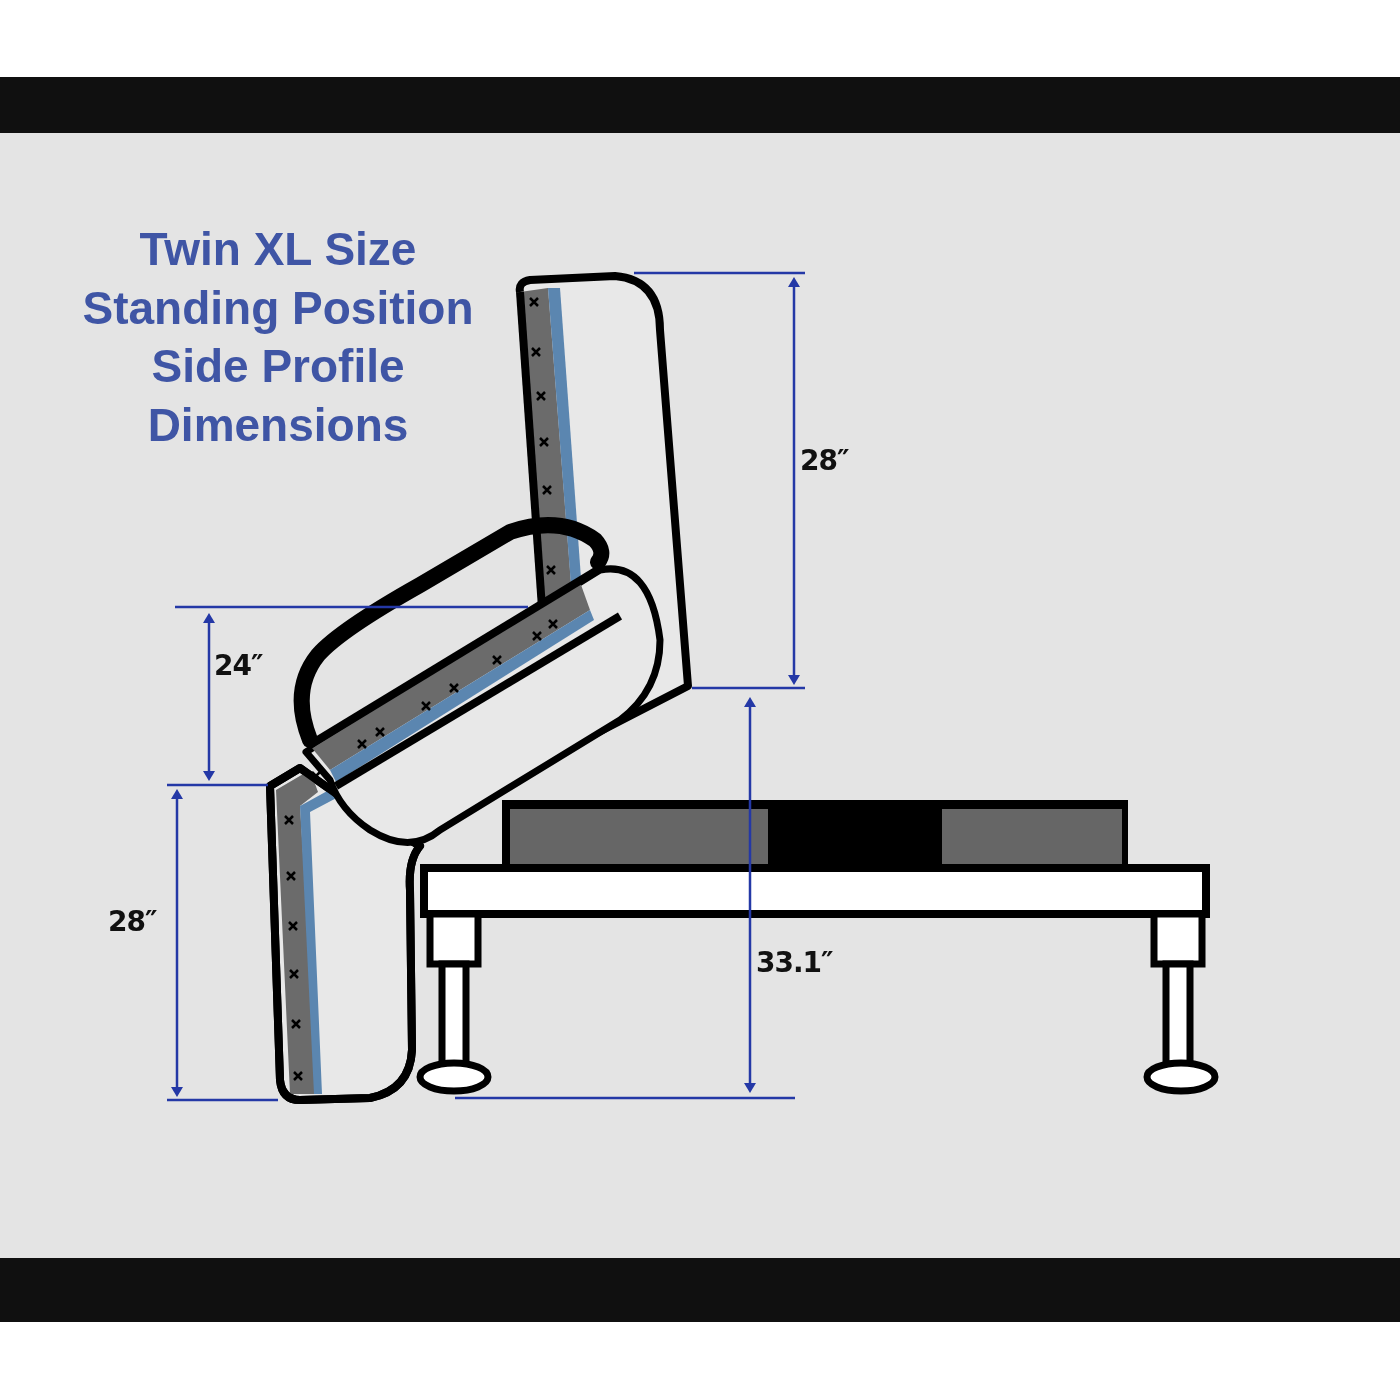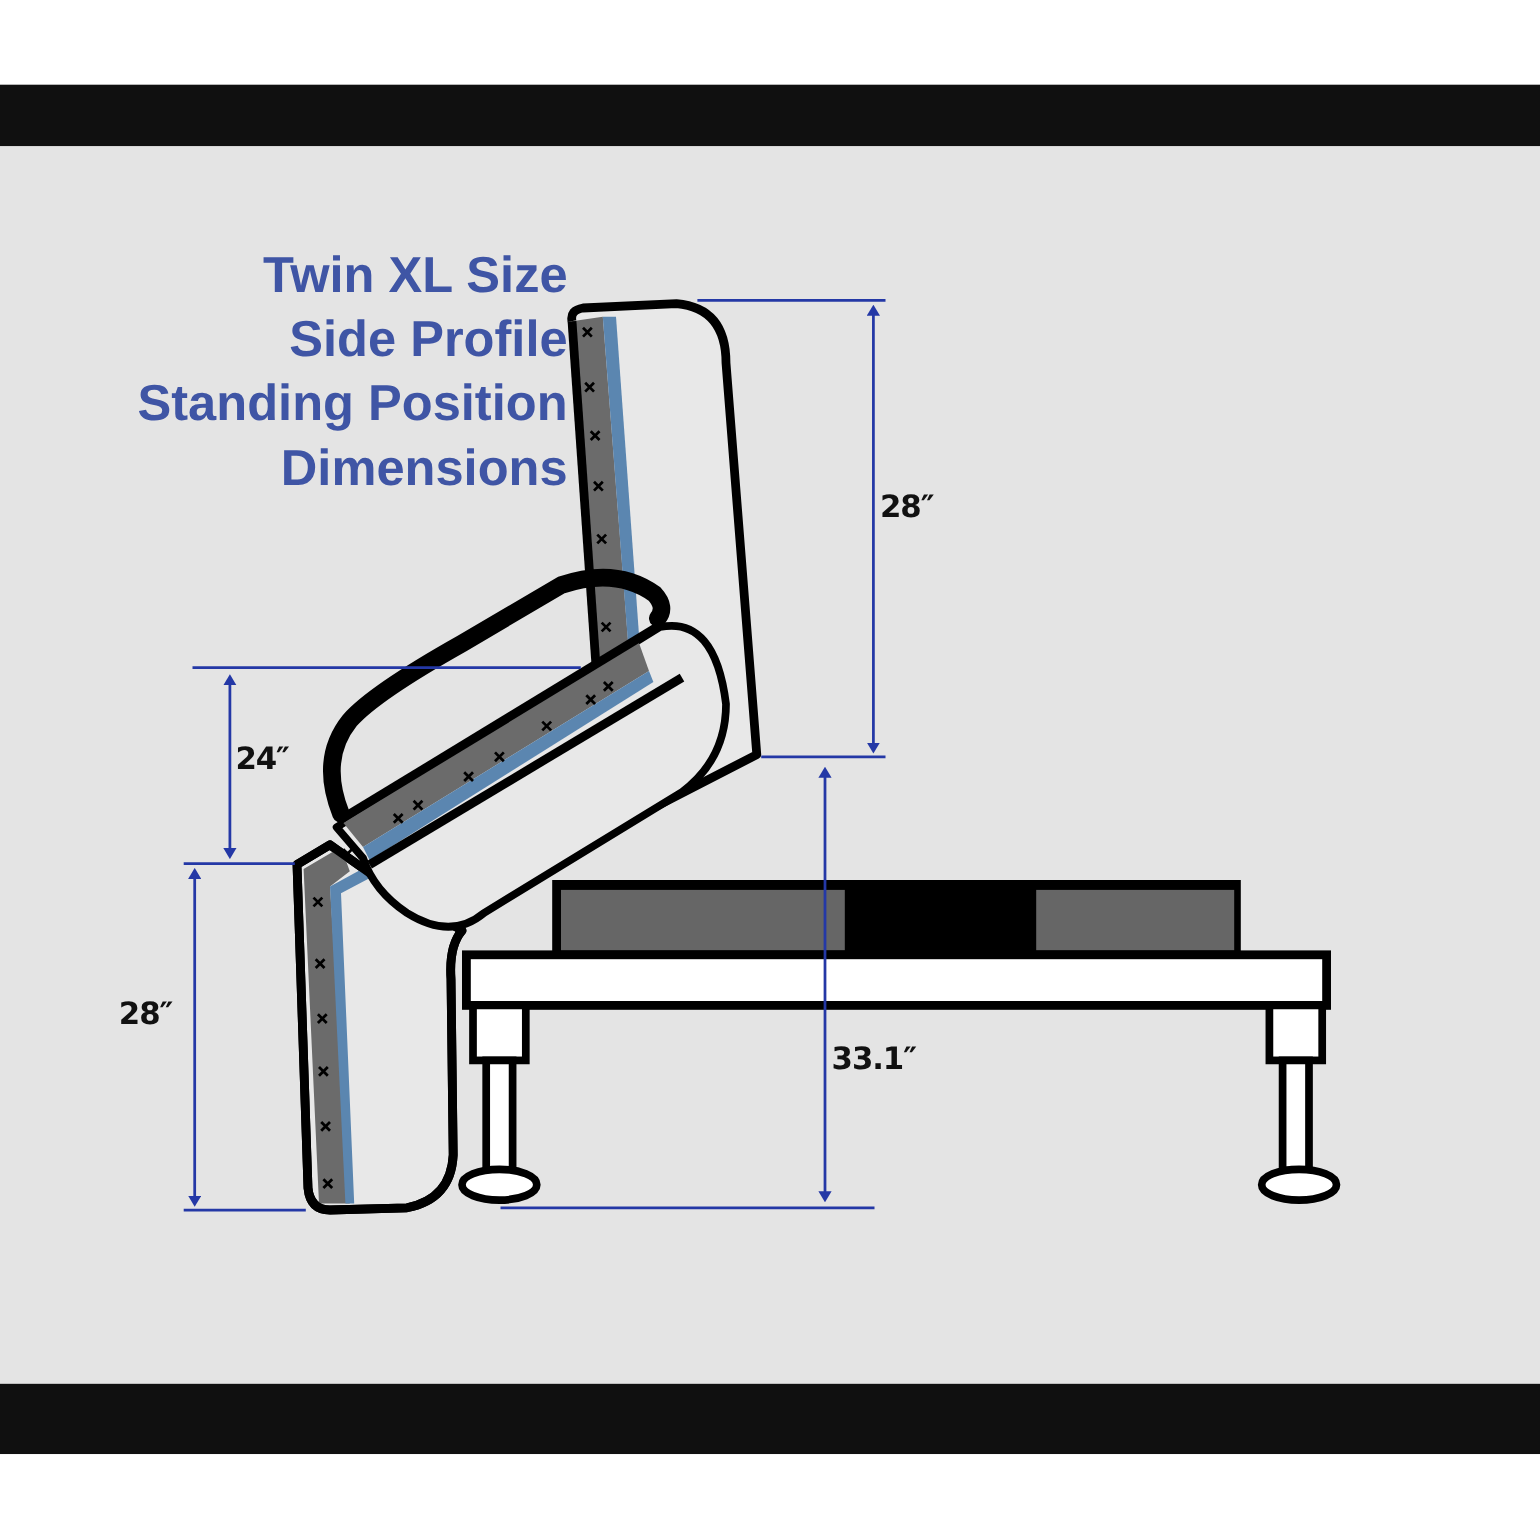--- a/index.html
+++ b/index.html
@@ -4,21 +4,21 @@
 <style>
   html, body { margin: 0; padding: 0; background: #ffffff; }
   body { width: 1400px; height: 1400px; position: relative; overflow: hidden; }
   .band-top-white { position: absolute; left: 0; top: 0; width: 1400px; height: 77px; background: #ffffff; }
   .band-top-black { position: absolute; left: 0; top: 77px; width: 1400px; height: 56px; background: #101010; }
   .panel { position: absolute; left: 0; top: 133px; width: 1400px; height: 1125px; background: #e4e4e4; }
   .band-bot-black { position: absolute; left: 0; top: 1258px; width: 1400px; height: 64px; background: #101010; }
   .band-bot-white { position: absolute; left: 0; top: 1322px; width: 1400px; height: 78px; background: #ffffff; }
   .title {
     position: absolute; left: 40px; top: 220px; width: 476px;
-    text-align: right; color: #3f55a5;
+    text-align: center; color: #3f55a5;
     font-family: "Liberation Sans", sans-serif; font-weight: bold;
     font-size: 46px; line-height: 58.5px;
   }
   .title div { white-space: nowrap; }
   svg.diagram { position: absolute; left: 0; top: 0; }
   .dim-label {
     position: absolute; font-family: "DejaVu Sans", sans-serif; font-weight: bold;
     font-size: 28px; color: #111111; letter-spacing: -1px;
   }
 </style>
@@ -118,21 +118,21 @@
     <line x1="167" y1="1100" x2="278" y2="1100"></line>
     <line x1="177" y1="794" x2="177" y2="1092" marker-start="url(#arrow)" marker-end="url(#arrow)"></line>
 
     <line x1="455" y1="1098" x2="795" y2="1098"></line>
     <line x1="750" y1="702" x2="750" y2="1088" marker-start="url(#arrow)" marker-end="url(#arrow)"></line>
   </g>
 </svg>
 
 <div class="title">
   <div>Twin XL Size</div>
+  <div>Standing Position</div>
   <div>Side Profile</div>
-  <div>Standing Position</div>
   <div>Dimensions</div>
 </div>
 
 <div class="dim-label" style="left:800px; top:444px;">28″</div>
-<div class="dim-label" style="left:214px; top:673px;">24″</div>
+<div class="dim-label" style="left:214px; top:649px;">24″</div>
 <div class="dim-label" style="left:108px; top:905px;">28″</div>
 <div class="dim-label" style="left:756px; top:946px;">33.1″</div>
 
 </body></html>

